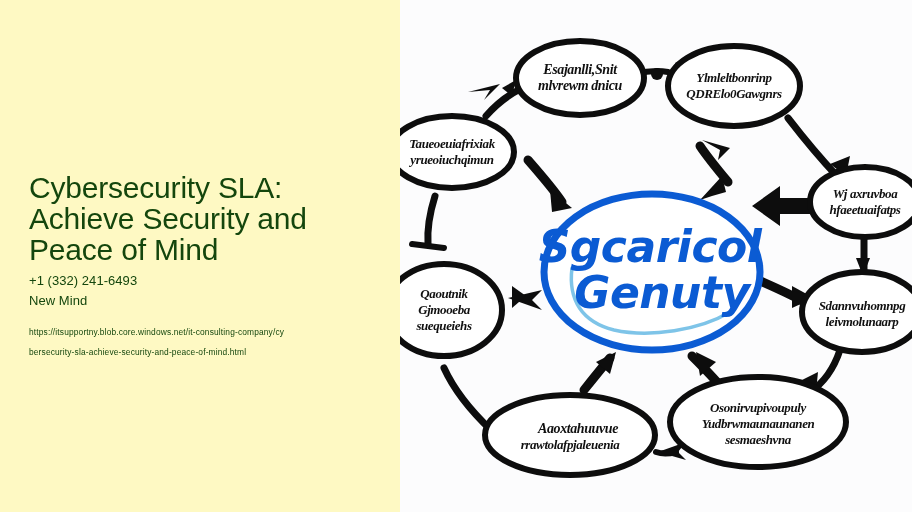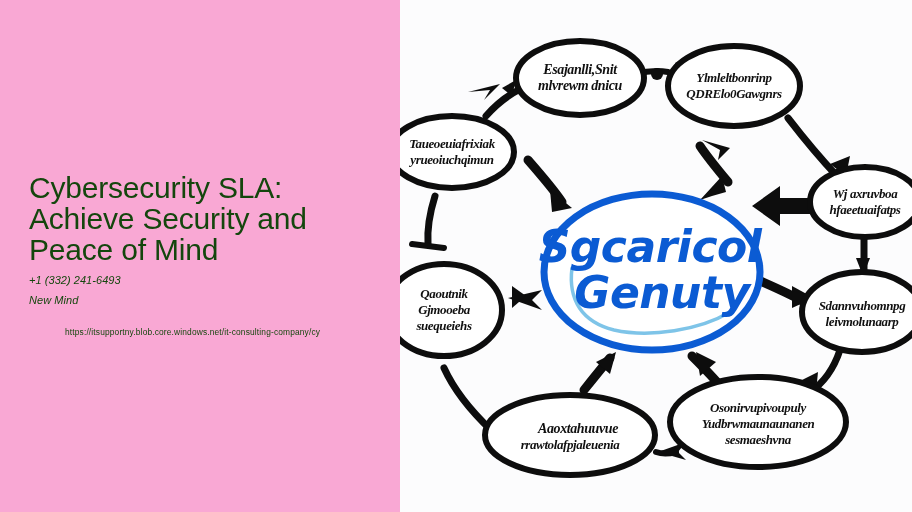--- a/index.html
+++ b/index.html
@@ -19,21 +19,21 @@
     height: 512px;
     display: flex;
     background: #fcfcfd;
   }
 
   
   #left-panel {
     position: relative;
     width: 400px;
     height: 512px;
-    background: #f9a8d4;
+    background: #fef9c3;
     box-sizing: border-box;
     flex: 0 0 400px;
   }
   #left-inner {
     position: absolute;
     left: 29px;
     top: 172px;
     width: 340px;
   }
   #article-title {
@@ -48,29 +48,27 @@
   }
   #company-name {
     color: #14460d;
     font-size: 18px;
     line-height: 22px;
     letter-spacing: 0.1px;
     margin-bottom: 3px;
   }
   .contact-line {
     color: #14460d;
-    font-size: 11px;
+    font-size: 13px;
     line-height: 19.5px;
     letter-spacing: 0.05px;
-    font-style: italic;
   }
   #url-block {
     margin-top: 12px;
     width: 330px;
-    margin-left: 36px;
   }
   .url-line {
     color: #14460d;
     font-size: 8.4px;
     line-height: 20px;
     letter-spacing: 0.15px;
     word-break: break-all;
   }
 
   
@@ -138,20 +136,21 @@
 Peace of Mind</h1>
 
 
       <div>
         <div class="contact-line">+1 (332) 241-6493</div>
         <div class="contact-line">New Mind</div>
       </div>
 
       <div id="url-block">
         <div class="url-line">https://itsupportny.blob.core.windows.net/it-consulting-company/cy</div>
+        <div class="url-line">bersecurity-sla-achieve-security-and-peace-of-mind.html</div>
       </div>
 
     </div>
   </div>
 
   <div id="right-panel">
     <svg id="diagram-svg" viewBox="0 0 512 512">
 
       <rect x="0" y="0" width="512" height="512" fill="#fcfcfd"></rect>
 

